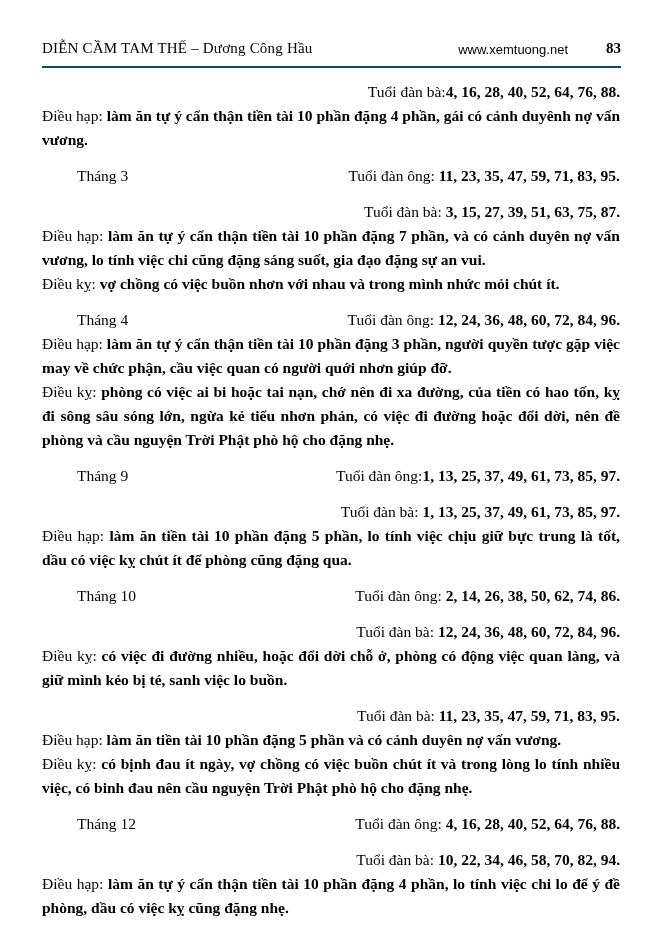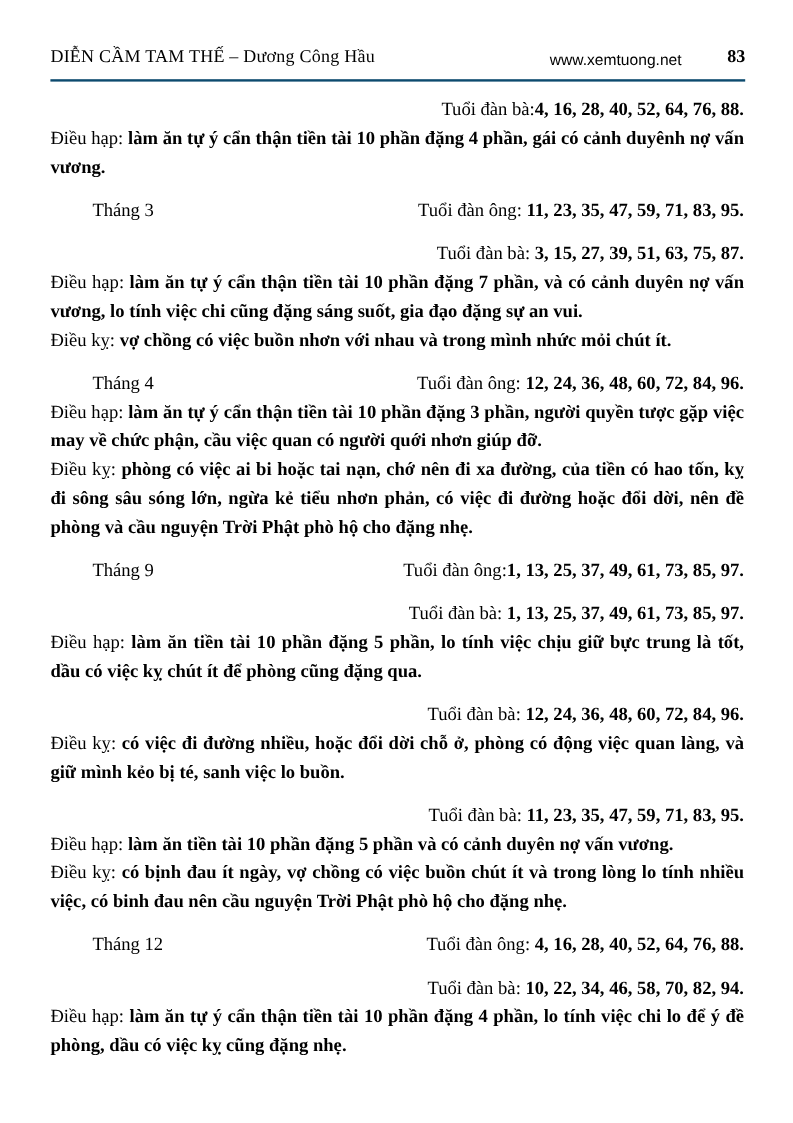--- a/index.html
+++ b/index.html
@@ -85,20 +85,24 @@
       <span>Tuổi đàn ông:</span><span class="nums">1, 13, 25, 37, 49, 61, 73, 85, 97.</span>
     </div>
     <div class="num-line">
       <span>Tuổi đàn bà:</span><span class="nums"> 1, 13, 25, 37, 49, 61, 73, 85, 97.</span>
     </div>
     <div class="para">
       <span class="plabel">Điều hạp:</span><span class="ptext"> làm ăn tiền tài 10 phần đặng 5 phần, lo tính việc chịu giữ bực trung là tốt, dầu có việc kỵ chút ít để phòng cũng đặng qua.</span>
     </div>
 
     <div class="num-line">
+      <span class="month">Tháng 10</span>
+      <span>Tuổi đàn ông:</span><span class="nums"> 2, 14, 26, 38, 50, 62, 74, 86.</span>
+    </div>
+    <div class="num-line">
       <span>Tuổi đàn bà:</span><span class="nums"> 12, 24, 36, 48, 60, 72, 84, 96.</span>
     </div>
     <div class="para">
       <span class="plabel">Điều kỵ:</span><span class="ptext"> có việc đi đường nhiều, hoặc đổi dời chỗ ở, phòng có động việc quan làng, và giữ mình kẻo bị té, sanh việc lo buồn.</span>
     </div>
 
     <div class="num-line">
       <span>Tuổi đàn bà:</span><span class="nums"> 11, 23, 35, 47, 59, 71, 83, 95.</span>
     </div>
     <div class="para">

